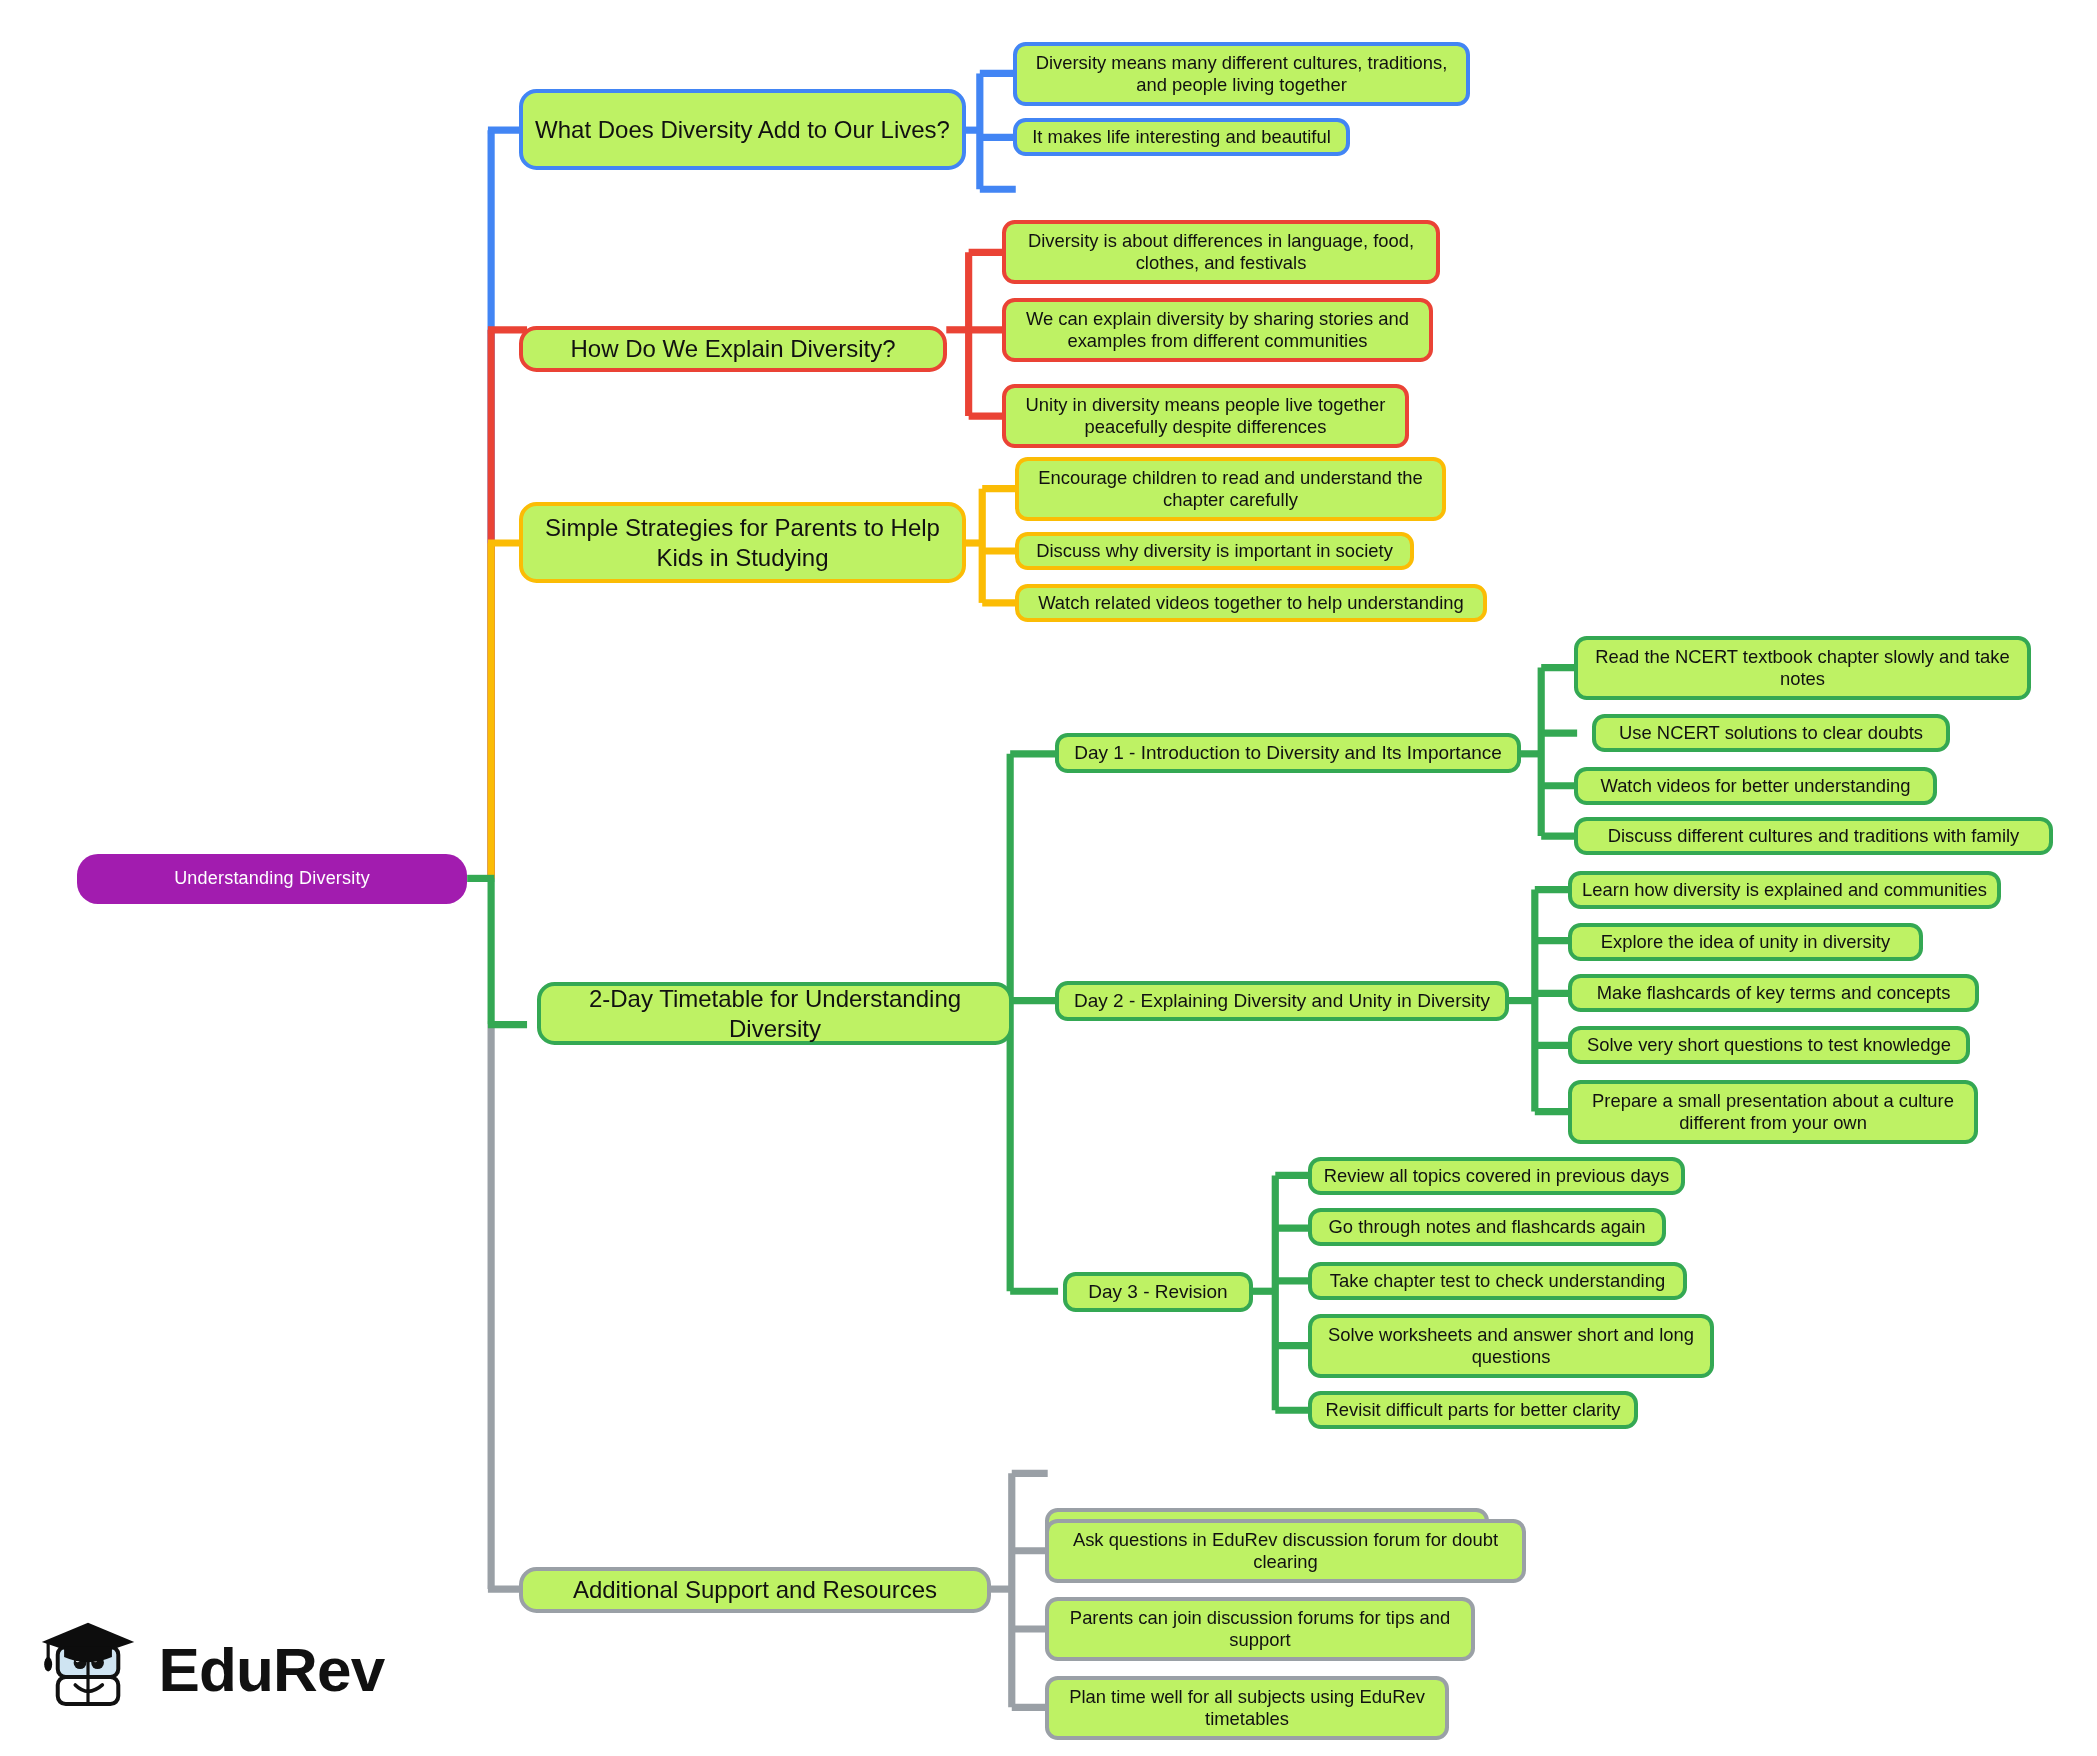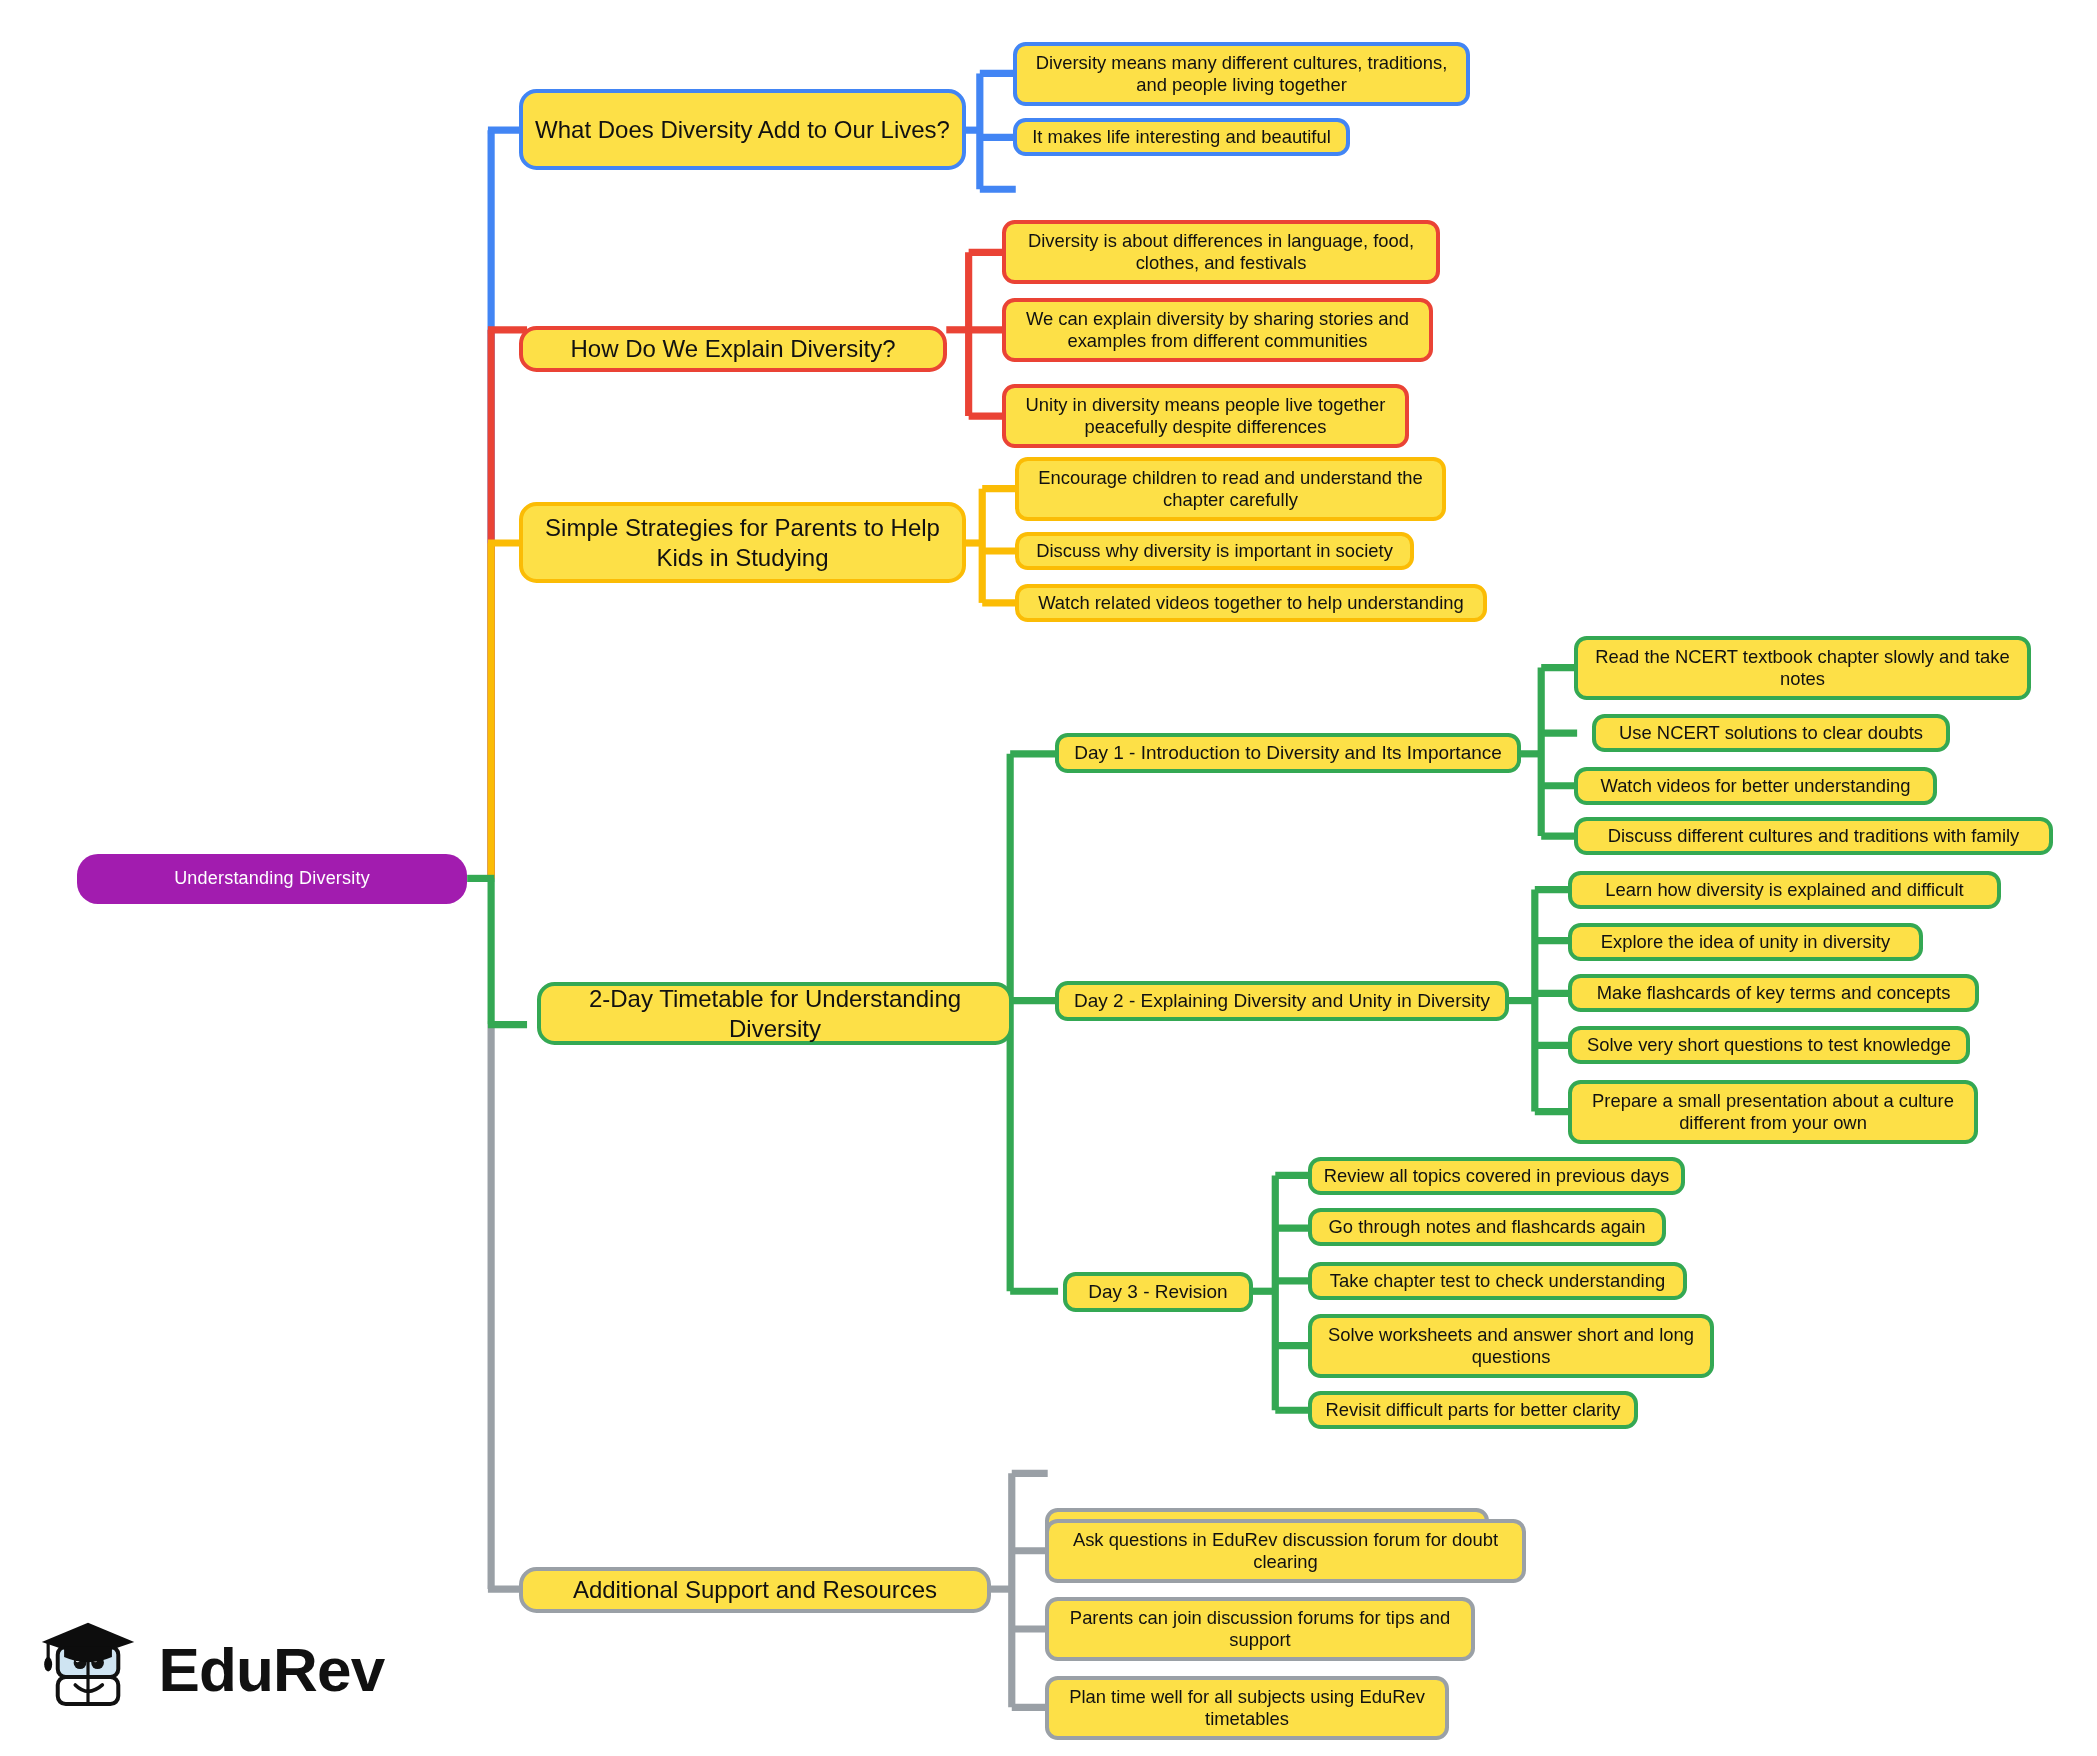--- a/index.html
+++ b/index.html
@@ -1,21 +1,21 @@
 <!DOCTYPE html>
 <html style="font-size:12.8px"><head>
 <meta charset="utf-8">
 <style>
   html,body{margin:0;padding:0;background:#ffffff;}
   body{width:2097px;height:1756px;position:relative;overflow:hidden;
        font-family:"Liberation Sans",sans-serif;}
   #canvas{position:absolute;left:0;top:0;width:2097px;height:1756px;}
   svg.links{position:absolute;left:0;top:0;width:2097px;height:1756px;pointer-events:none;}
 
-  .node{position:absolute;box-sizing:border-box;background:#fde047;
+  .node{position:absolute;box-sizing:border-box;background:#bef264;
         border-style:solid;border-width:4px;border-radius:11.2px;
         display:flex;align-items:center;justify-content:center;
         text-align:center;color:#111111;line-height:1.22;
         padding:3.2px 8px;}
   .node span{display:block;width:100%;}
 
   
   .root{background:#a21caf;border:none;border-radius:21px;color:#ffffff;
         font-weight:normal;font-size:18px;letter-spacing:0.2px;}
 
@@ -180,21 +180,21 @@
     <span>Watch videos for better understanding</span>
   </div>
   <div class="node leaf green" style="left:1574px;top:817px;width:479px;height:38px;">
     <span>Discuss different cultures and traditions with family</span>
   </div>
 
   <div class="node day" style="left:1055px;top:981px;width:454px;height:40px;">
     <span>Day 2 - Explaining Diversity and Unity in Diversity</span>
   </div>
   <div class="node leaf green" style="left:1568px;top:871px;width:433px;height:38px;">
-    <span>Learn how diversity is explained and difficult</span>
+    <span>Learn how diversity is explained and communities</span>
   </div>
   <div class="node leaf green" style="left:1568px;top:923px;width:355px;height:38px;">
     <span>Explore the idea of unity in diversity</span>
   </div>
   <div class="node leaf green" style="left:1568px;top:974px;width:411px;height:38px;">
     <span>Make flashcards of key terms and concepts</span>
   </div>
   <div class="node leaf green" style="left:1568px;top:1026px;width:402px;height:38px;">
     <span>Solve very short questions to test knowledge</span>
   </div>

